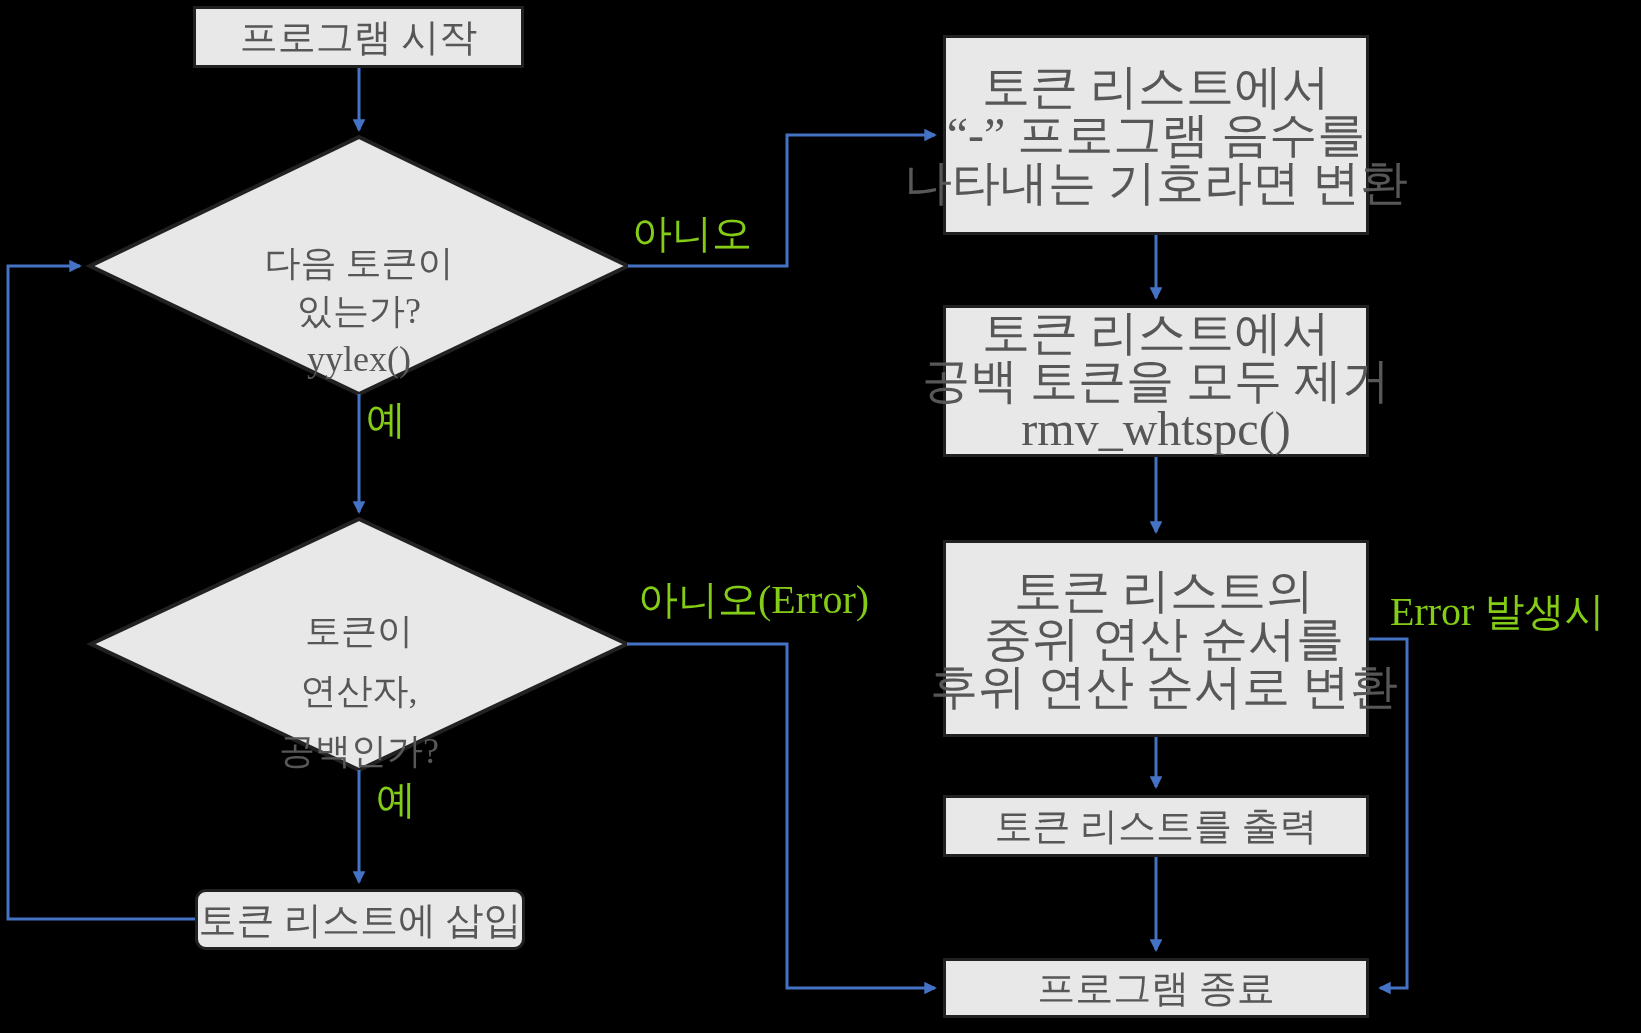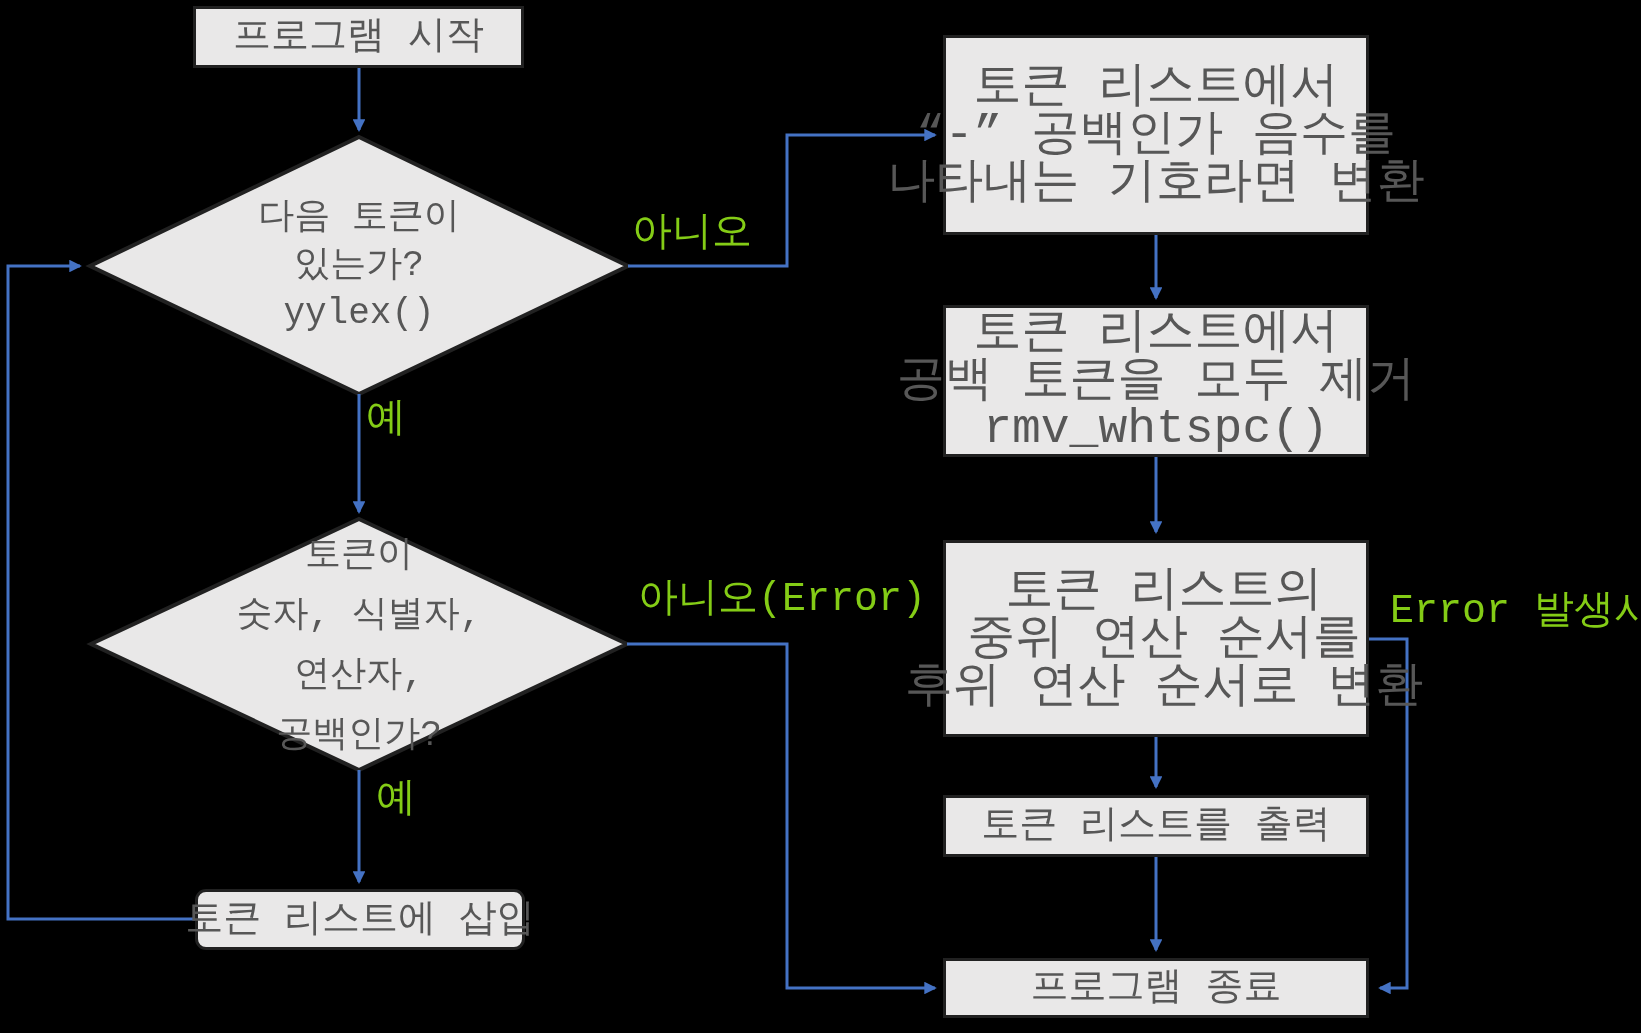--- a/index.html
+++ b/index.html
@@ -6,21 +6,21 @@
     margin: 0;
     padding: 0;
     background: #000000;
   }
   #canvas {
     position: relative;
     width: 1641px;
     height: 1033px;
     background: #000000;
     overflow: hidden;
-    font-family: Liberation Mono, monospace;
+    font-family: Liberation Serif, serif;
   }
   #wires {
     position: absolute;
     left: 0; top: 0;
     width: 1641px;
     height: 1033px;
   }
   .box {
     position: absolute;
     box-sizing: border-box;
@@ -42,20 +42,21 @@
   .dtext {
     position: absolute;
     color: #575757;
     display: flex;
     flex-direction: column;
     justify-content: center;
     align-items: center;
     text-align: center;
     font-size: 36px;
     background: transparent;
+    margin-top: 45px;
   }
   .elabel {
     position: absolute;
     color: #84cc16;
     font-size: 40px;
     white-space: nowrap;
     line-height: 44px;
   }
   .wire {
     fill: none;
@@ -100,21 +101,21 @@
   <div class="box" style="left:193px; top:6px; width:331px; height:62px; font-size:38px;">
     <div class="line">프로그램 시작</div>
   </div>
 
   <div class="box" style="left:195px; top:889px; width:330px; height:61px; font-size:38px;border-radius:11px;">
     <div class="line">토큰 리스트에 삽입</div>
   </div>
 
   <div class="box" style="left:943px; top:35px; width:426px; height:200px;">
     <div class="line">토큰 리스트에서</div>
-    <div class="line">“-” 공백인가 음수를</div>
+    <div class="line">“-” 프로그램 음수를</div>
     <div class="line">나타내는 기호라면 변환</div>
   </div>
 
   <div class="box" style="left:943px; top:305px; width:426px; height:152px;">
     <div class="line">토큰 리스트에서</div>
     <div class="line">공백 토큰을 모두 제거</div>
     <div class="line">rmv_whtspc()</div>
   </div>
 
   <div class="box" style="left:943px; top:540px; width:426px; height:197px;padding-left:16px;">
@@ -132,21 +133,20 @@
   </div>
 
   <div class="dtext" style="left:209px; top:190px; width:300px; height:152px;">
     <div class="line">다음 토큰이</div>
     <div class="line">있는가?</div>
     <div class="line">yylex()</div>
   </div>
 
   <div class="dtext" style="left:209px; top:548px; width:300px; height:195px;gap:12px;">
     <div class="line">토큰이</div>
-    <div class="line">숫자, 식별자,</div>
     <div class="line">연산자,</div>
     <div class="line">공백인가?</div>
   </div>
 
   <div class="elabel" style="left:366px; top:398px;">예</div>
   <div class="elabel" style="left:376px; top:778px;">예</div>
   <div class="elabel" style="left:632px; top:212px;">아니오</div>
   <div class="elabel" style="left:638px; top:578px;">아니오(Error)</div>
   <div class="elabel" style="left:1390px; top:590px;">Error 발생시</div>
 

